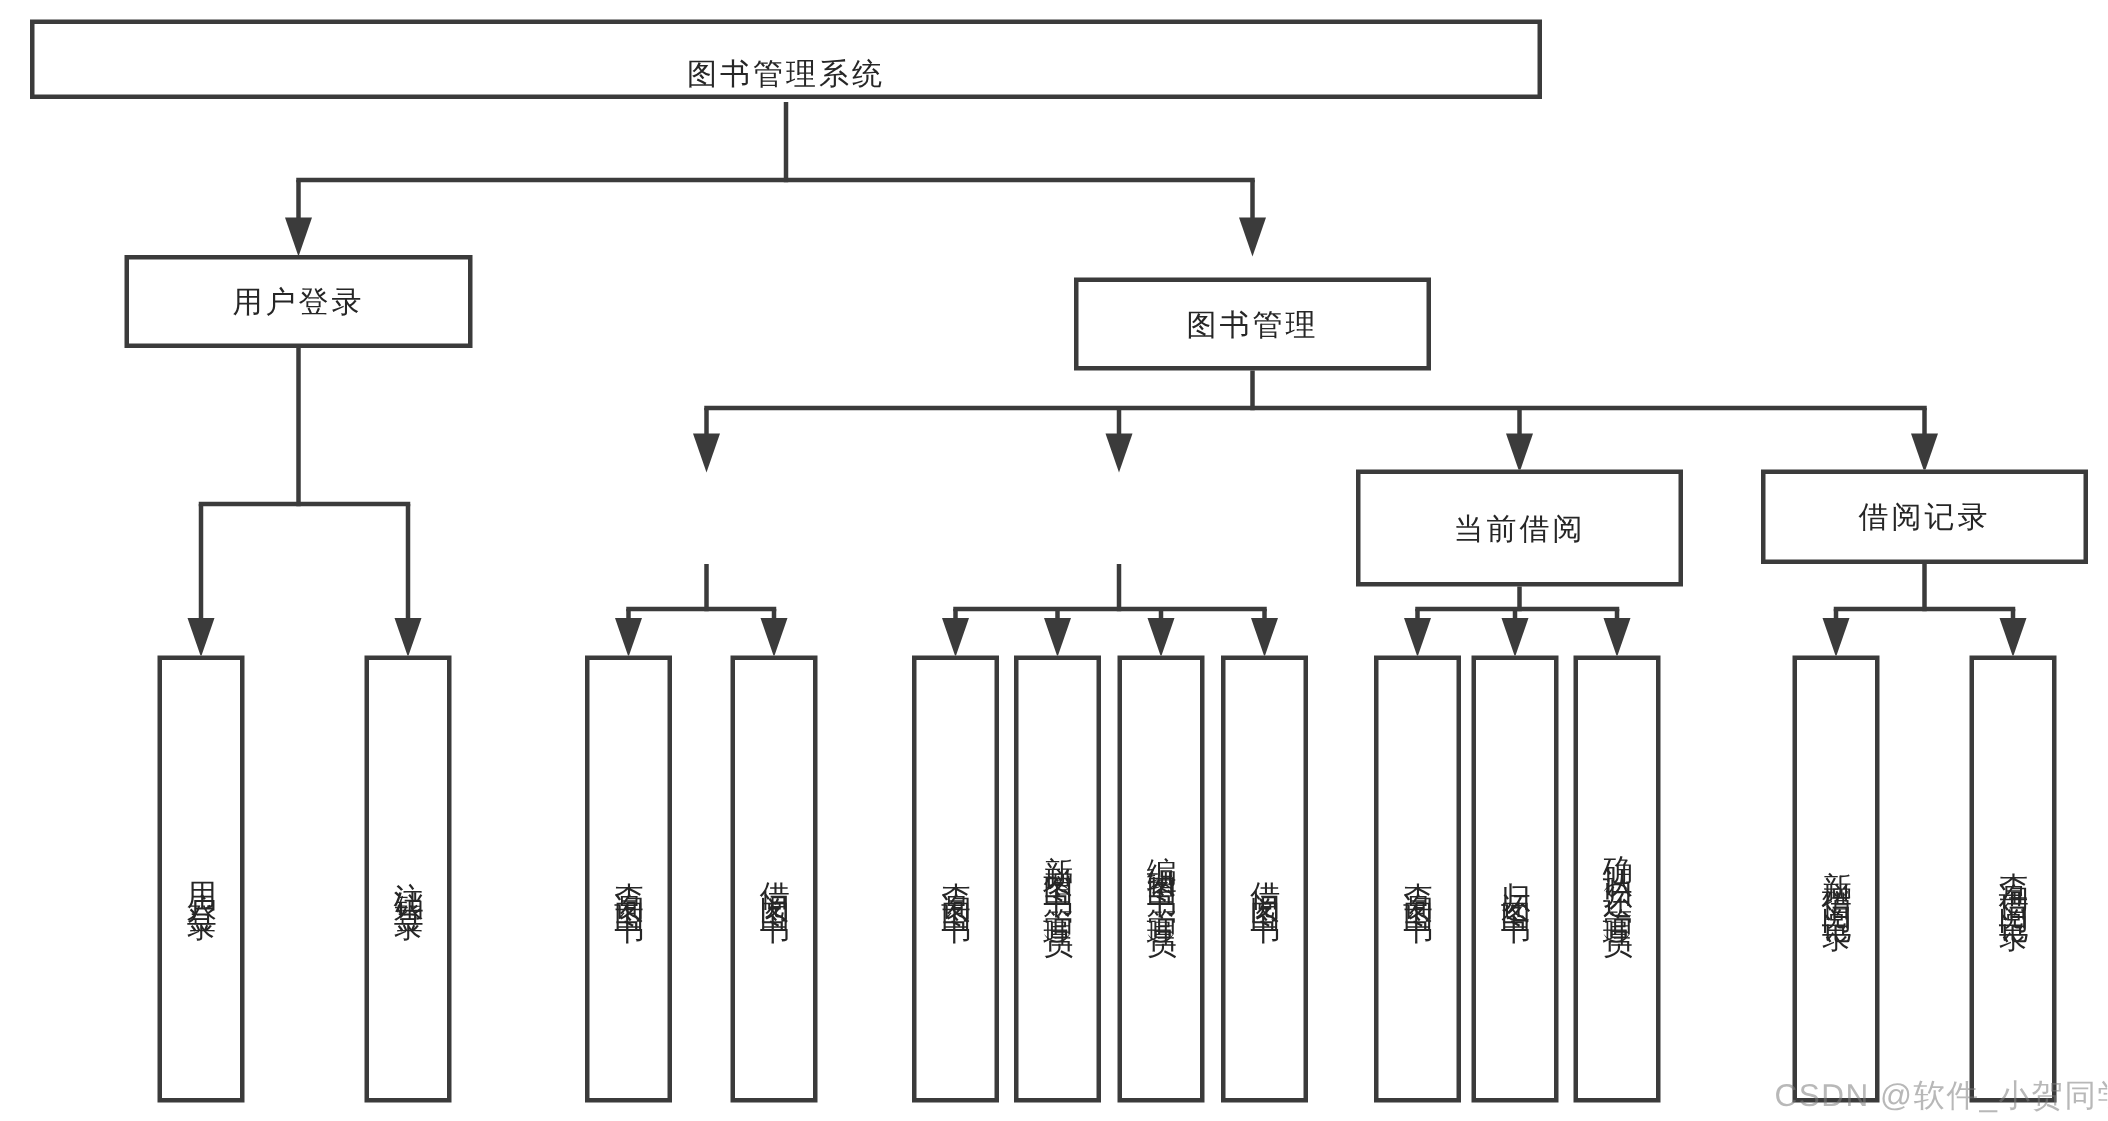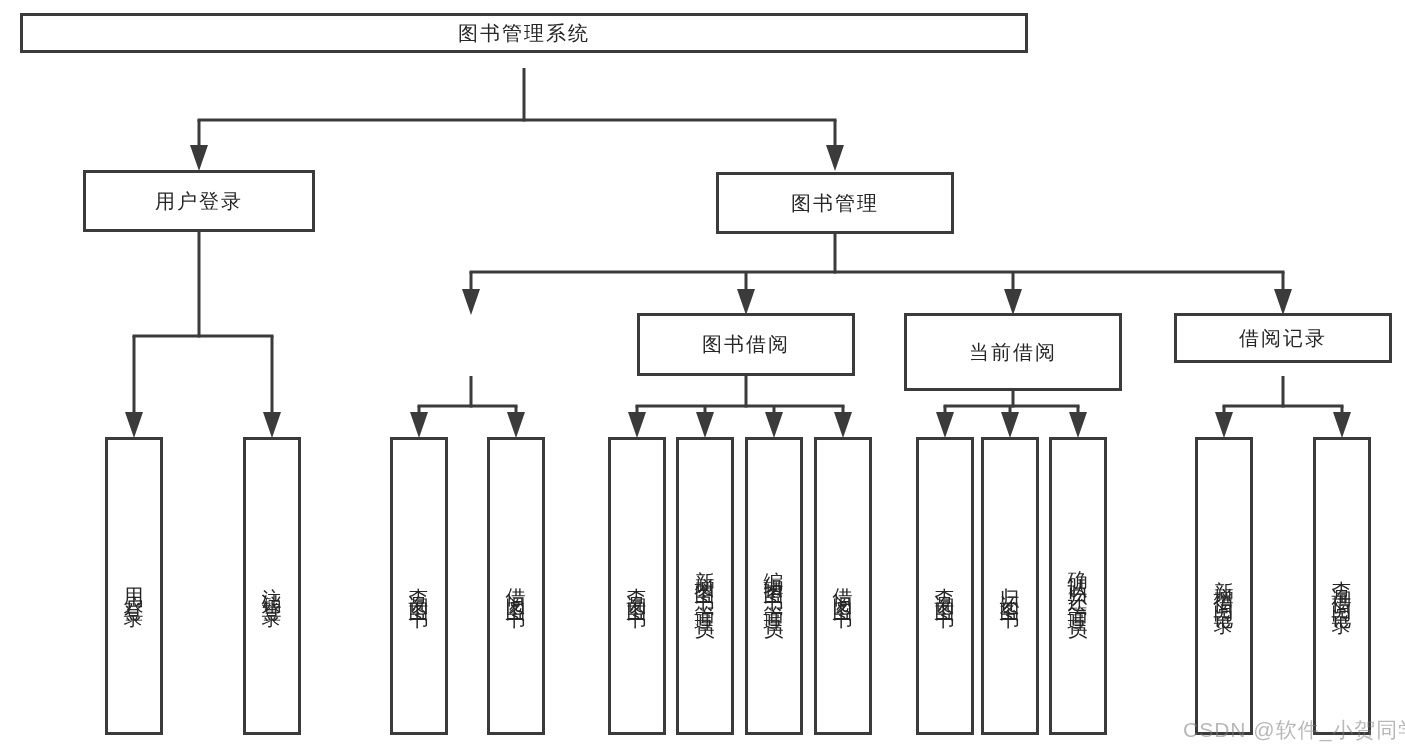--- a/index.html
+++ b/index.html
@@ -134,38 +134,35 @@
       <polygon points="765,412 783,412 774,438"></polygon>
       <polygon points="834,412 852,412 843,438"></polygon>
       <polygon points="936,412 954,412 945,438"></polygon>
       <polygon points="1001,412 1019,412 1010,438"></polygon>
       <polygon points="1069,412 1087,412 1078,438"></polygon>
       <polygon points="1215,412 1233,412 1224,438"></polygon>
       <polygon points="1333,412 1351,412 1342,438"></polygon>
     </g>
   </svg>
 
-  <div class="box" style="left:20px; top:13px; width:1008px; height:40px;">
+  <div class="box" style="left:20px; top:13px; width:1008px; height:53px;align-items:flex-end;">
     <span>图书管理系统</span>
   </div>
 
   <div class="box" style="left:83px; top:170px; width:232px; height:62px;">
     <span>用户登录</span>
   </div>
-  <div class="box" style="left:716px; top:172px; width:238px; height:62px;">
+  <div class="box" style="left:716px; top:185px; width:238px; height:62px;">
     <span>图书管理</span>
   </div>
 
-  <div class="box" style="left:637px; top:313px; width:218px; height:63px;">
-    <span>图书借阅</span>
-  </div>
   <div class="box" style="left:904px; top:313px; width:218px; height:78px;">
     <span>当前借阅</span>
   </div>
-  <div class="box" style="left:1174px; top:313px; width:218px; height:50px;">
+  <div class="box" style="left:1174px; top:313px; width:218px; height:63px;">
     <span>借阅记录</span>
   </div>
 
   <div class="vbox" style="left:105px;">
     <span class="vtext">用户登录</span>
   </div>
   <div class="vbox" style="left:243px;">
     <span class="vtext">注销登录</span>
   </div>
 

